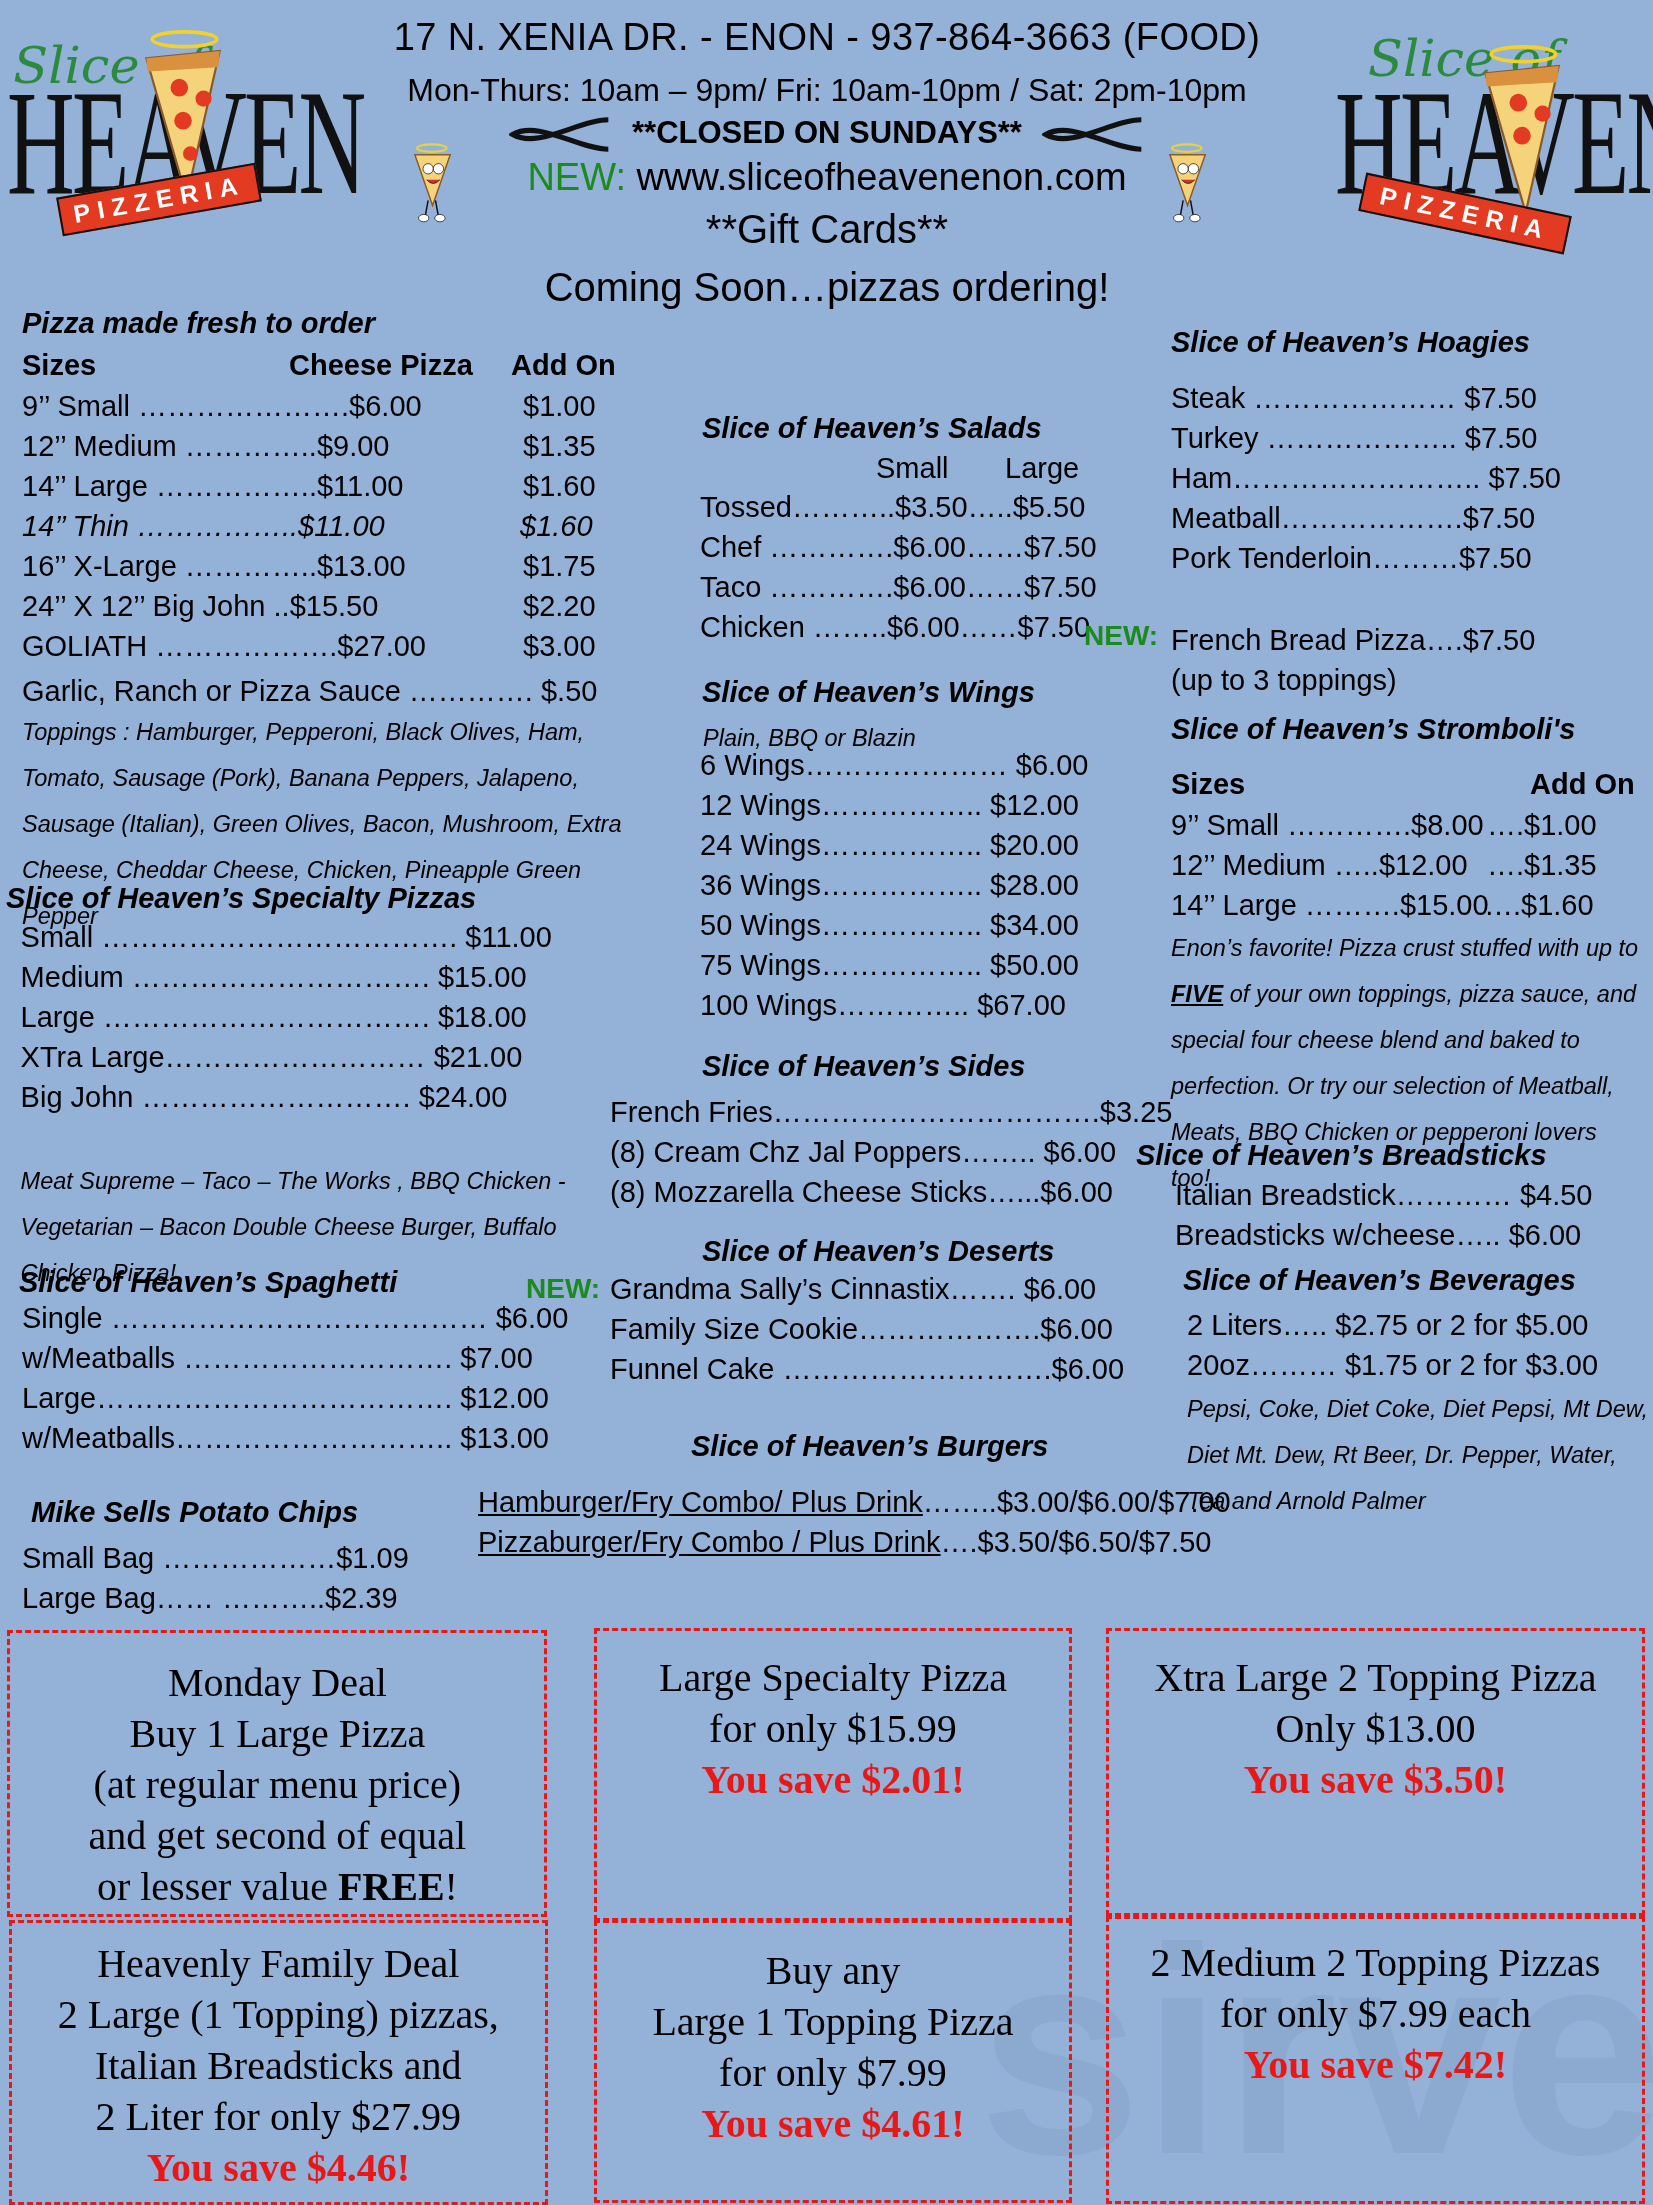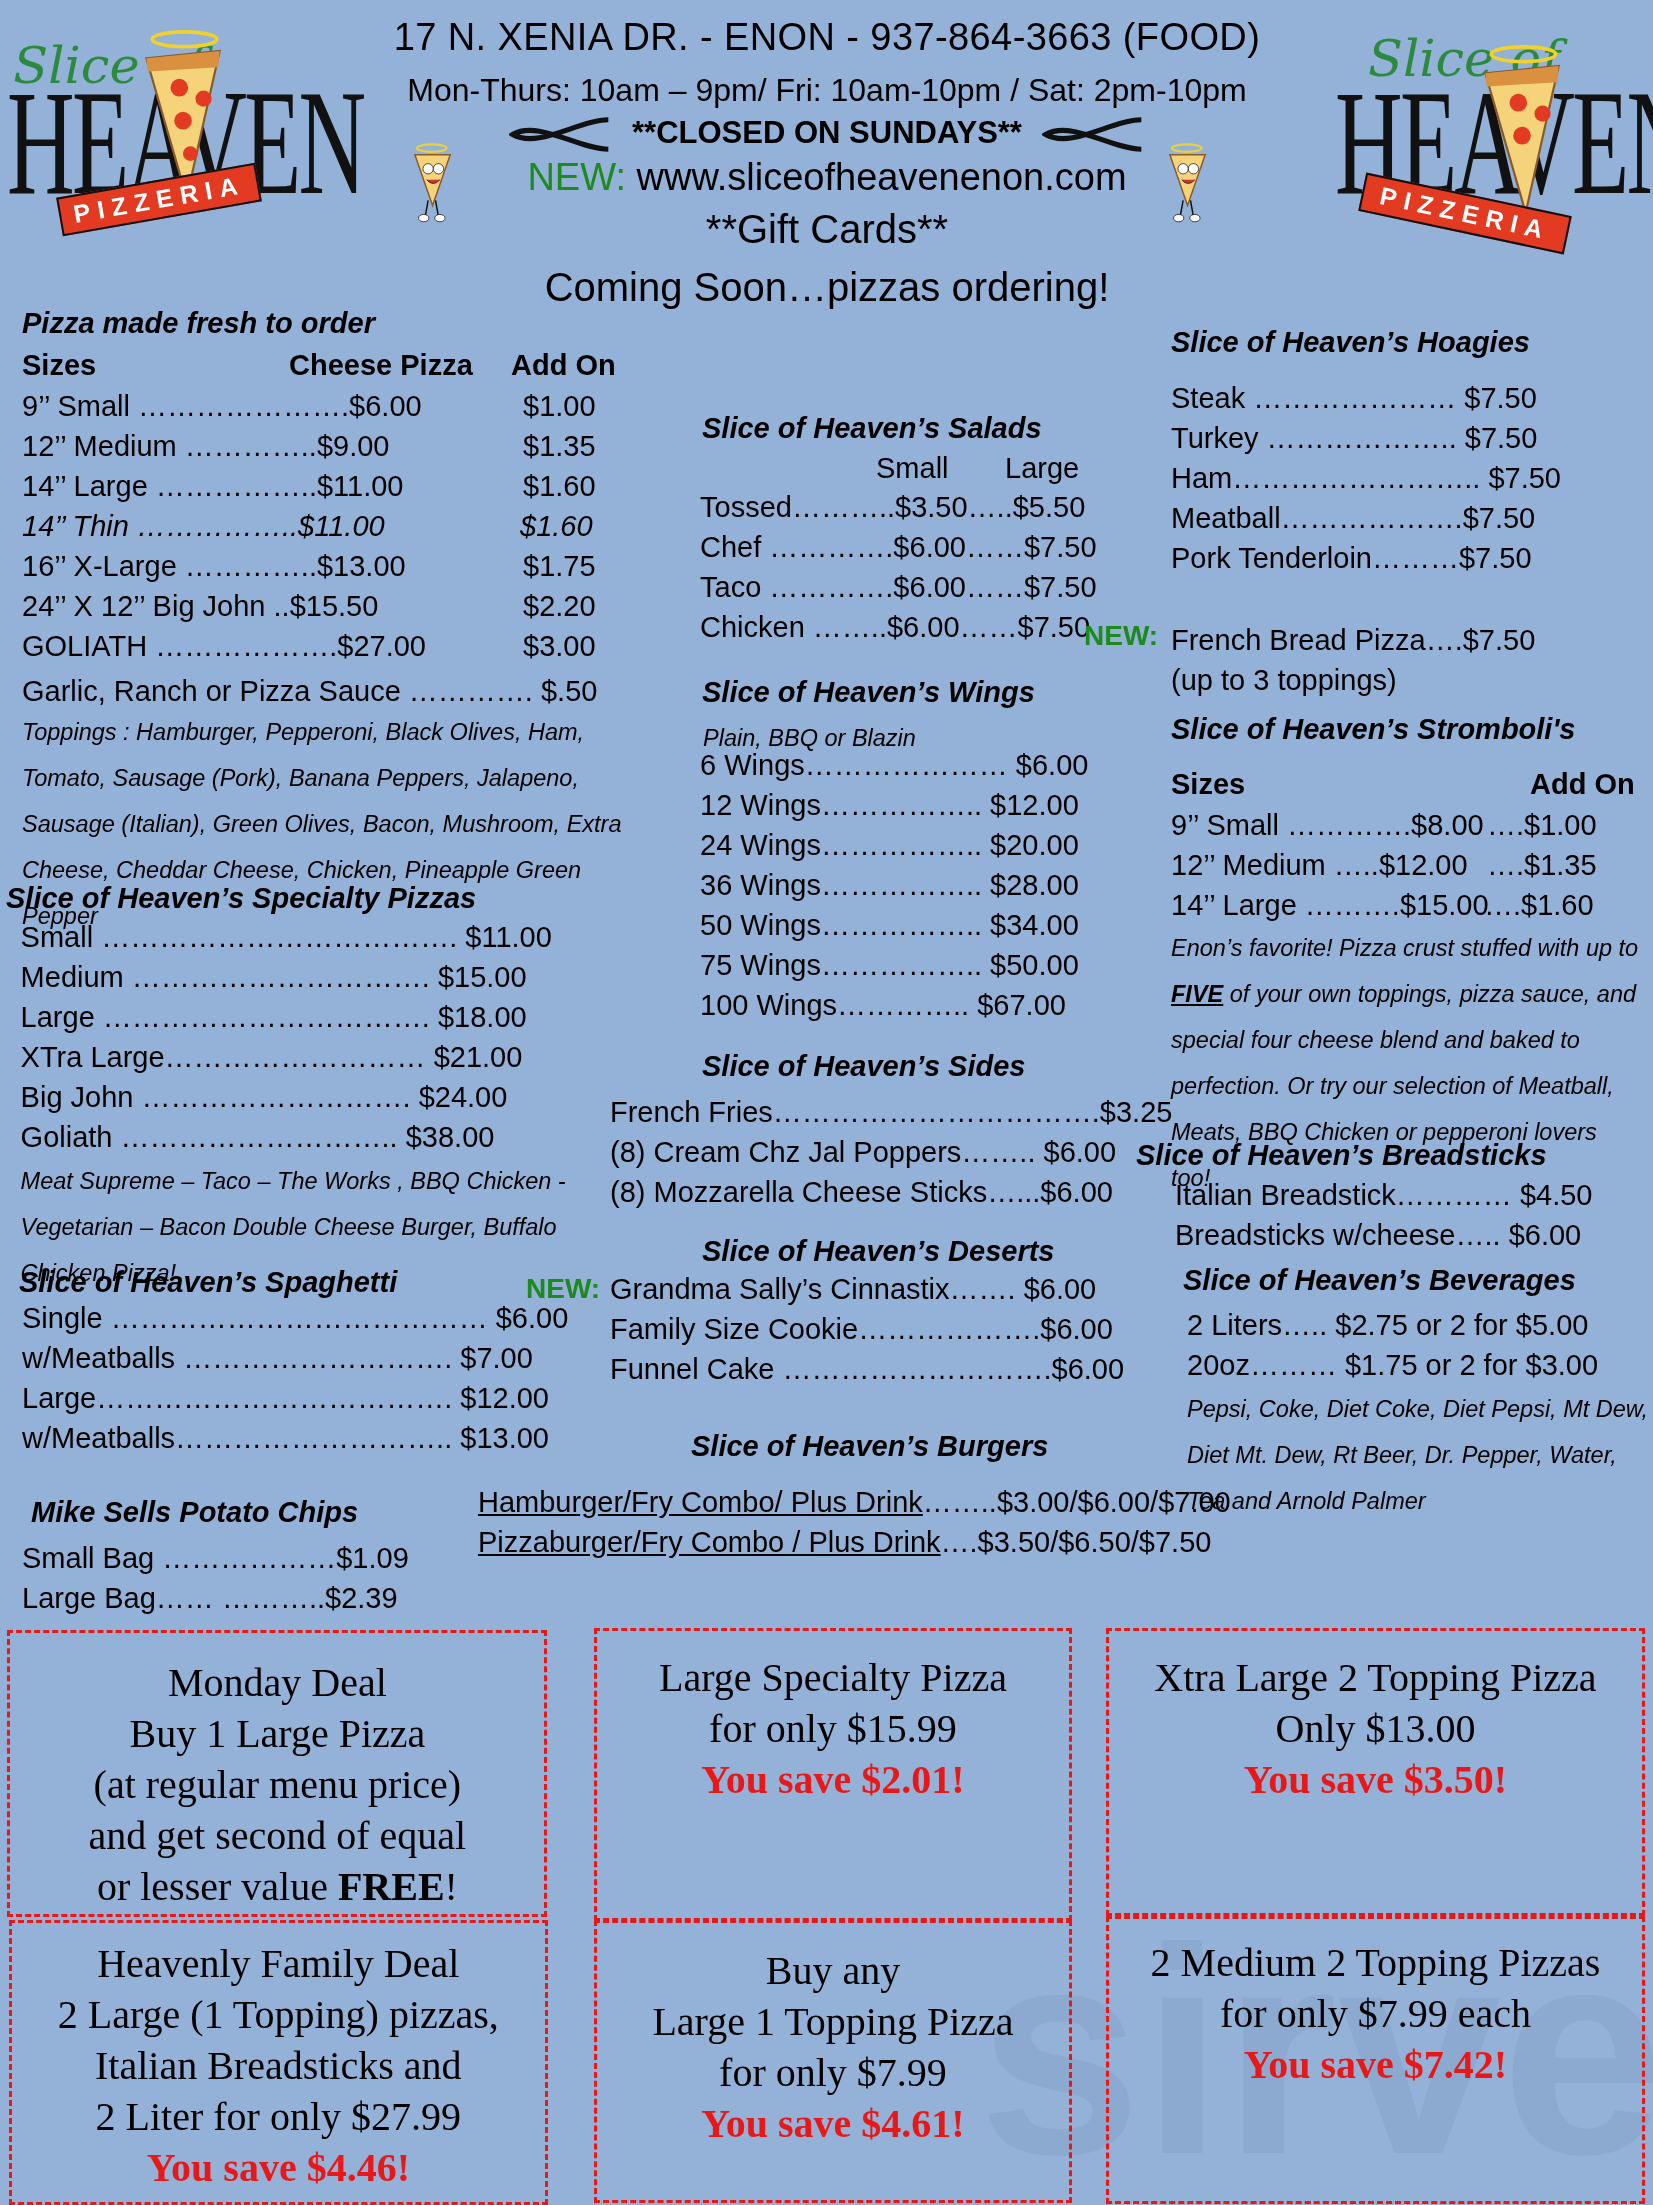--- a/index.html
+++ b/index.html
@@ -145,21 +145,20 @@
 <div class="abs row" style="left:22px; top:671px;">Garlic, Ranch or Pizza Sauce …………. $.50</div>
 <div class="abs note" style="left:22px; top:709px; width:603px;">Toppings : Hamburger, Pepperoni, Black Olives, Ham, Tomato, Sausage (Pork), Banana Peppers, Jalapeno, Sausage (Italian), Green Olives, Bacon, Mushroom, Extra Cheese, Cheddar Cheese, Chicken, Pineapple Green Pepper</div>
 
 <div class="abs sec-title" style="left:6px; top:882px;font-style:italic;">Slice of Heaven’s Specialty Pizzas</div>
 <div class="abs" style="left:20.6px; top:917px;">
   <div class="row"><span>Small ……………………………….</span> <span>$11.00</span></div>
   <div class="row"><span>Medium ………………………….</span> <span>$15.00</span></div>
   <div class="row"><span>Large …………………………….</span> <span>$18.00</span></div>
   <div class="row"><span>XTra Large………………………</span> <span>$21.00</span></div>
   <div class="row"><span>Big John ……………………….</span> <span>$24.00</span></div>
-  <div class="row"><span>Goliath ………………………..</span> <span>$38.00</span></div>
 </div>
 <div class="abs note" style="left:20.6px; top:1158px; width:573px;">Meat Supreme – Taco – The Works , BBQ Chicken - Vegetarian – Bacon Double Cheese Burger, Buffalo Chicken Pizza!</div>
 
 <div class="abs sec-title" style="left:19px; top:1266px;">Slice of Heaven’s Spaghetti</div>
 <div class="abs" style="left:22px; top:1298px;">
   <div class="row"><span>Single …………………………………</span> <span>$6.00</span></div>
   <div class="row"><span>w/Meatballs ……………………….</span> <span>$7.00</span></div>
   <div class="row"><span>Large……………………………….</span> <span>$12.00</span></div>
   <div class="row"><span>w/Meatballs………………………..</span> <span>$13.00</span></div>
 </div>

